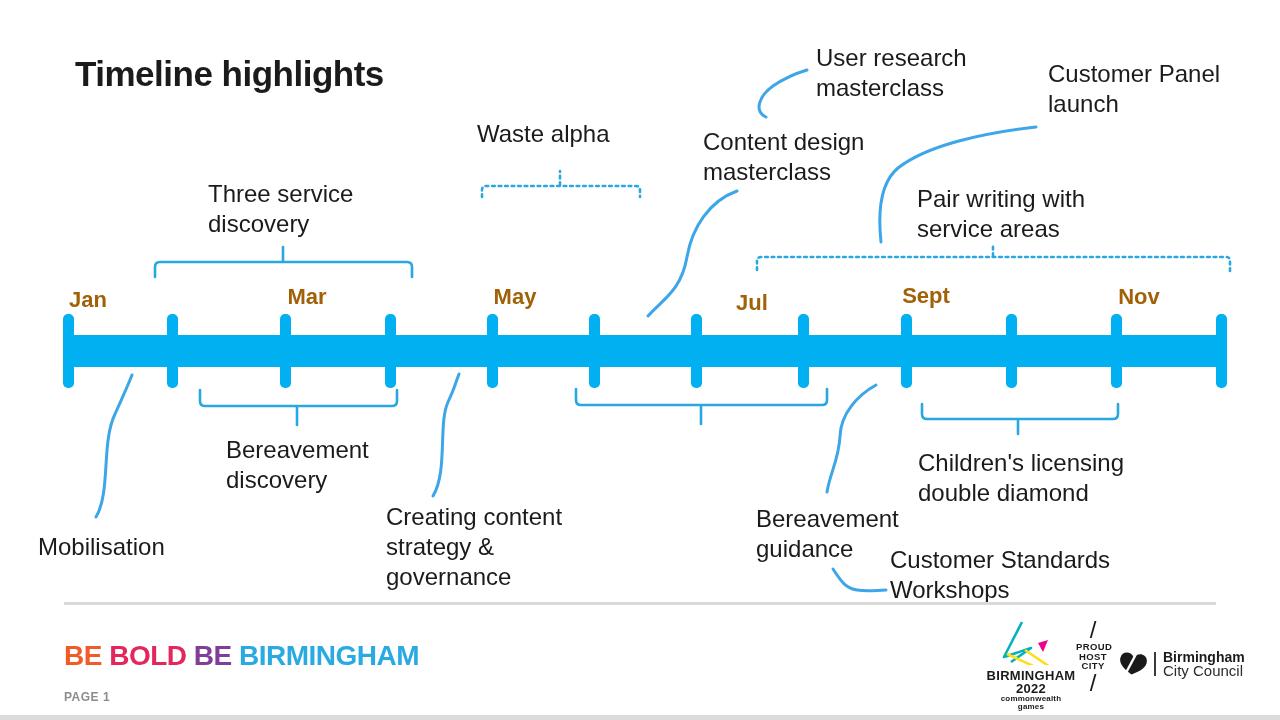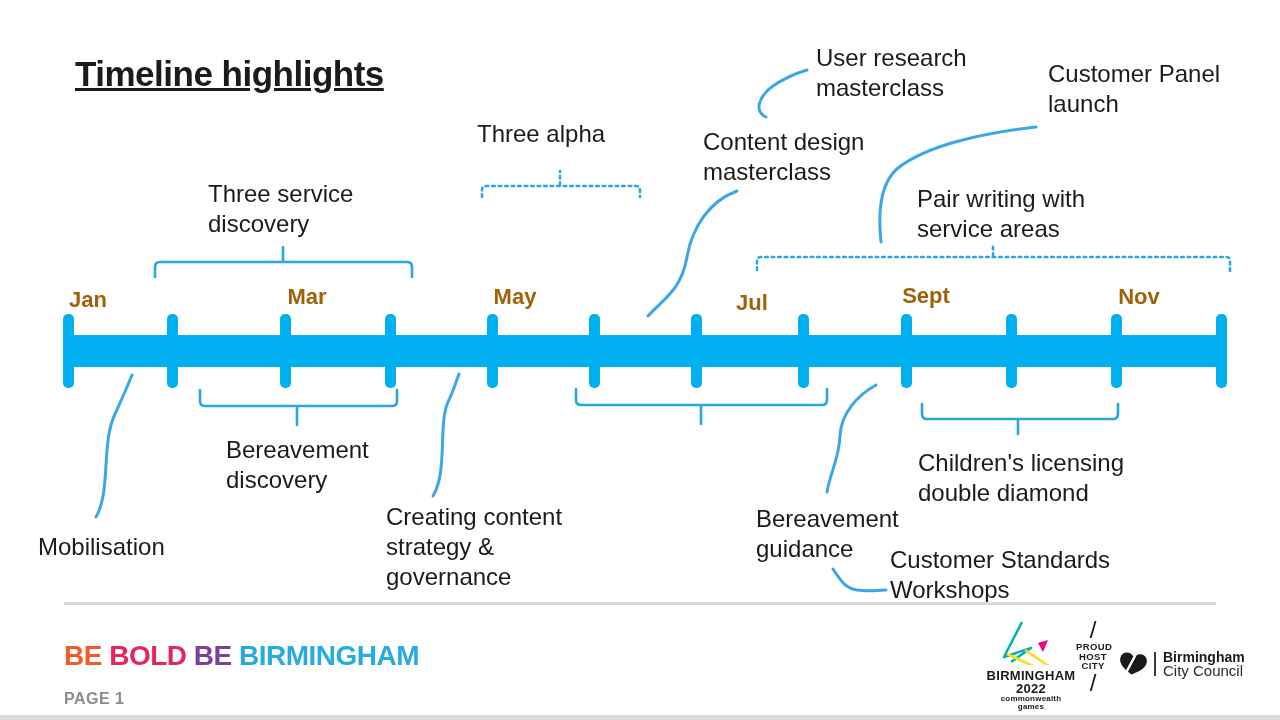--- a/index.html
+++ b/index.html
@@ -1,33 +1,33 @@
 <!DOCTYPE html>
 <html style="--timeline-bar: #00B0F0; --annotation-line: #3CA6E8; --bracket: #29A8E0; --divider: #D9D9D9; --text: #1B1B1B; --page-label: #8C8C8C;"><head>
 <meta charset="utf-8">
 <style>
   html,body{margin:0;padding:0;background:#fff;}
   .slide{position:relative;width:1280px;height:720px;background:#fff;overflow:hidden;
          font-family:"Liberation Sans",sans-serif;color:var(--text,#1b1b1b);}
-  .title{position:absolute;left:75px;top:54px;font-size:35px;font-weight:700;letter-spacing:-0.5px;text-decoration:underline;}
+  .title{position:absolute;left:75px;top:54px;font-size:35px;font-weight:700;letter-spacing:-0.5px;}
   
   .bar{position:absolute;left:63px;top:335px;width:1164px;height:32px;background:var(--timeline-bar,#00B0F0);}
   .tick{position:absolute;top:314px;width:11px;height:74px;border-radius:5px;background:var(--timeline-bar,#00B0F0);}
   .month{position:absolute;transform:translateX(-50%);font-size:22px;font-weight:700;color:#a16207;}
   
   .ann{position:absolute;font-size:24px;line-height:30px;white-space:pre-line;color:var(--text,#1b1b1b);}
   svg.overlay{position:absolute;left:0;top:0;pointer-events:none;}
   .curve{fill:none;stroke:var(--annotation-line,#3CA6E8);stroke-width:3;stroke-linecap:round;}
   .bracket{fill:none;stroke:var(--bracket,#29A8E0);stroke-width:2.6;stroke-linecap:round;stroke-linejoin:round;}
   .dotted{stroke-dasharray:2.6 3.9;}
   
   .divider{position:absolute;left:64px;top:602px;width:1152px;height:3px;background:var(--divider,#D9D9D9);}
   .bottom-strip{position:absolute;left:0;top:715px;width:1280px;height:5px;background:#DCDCDC;}
   .tagline{position:absolute;left:64px;top:640px;font-size:28px;font-weight:800;letter-spacing:-0.5px;white-space:pre;}
-  .page-label{position:absolute;left:64px;top:690px;font-size:16px;font-weight:700;letter-spacing:0.5px;color:var(--page-label,#8C8C8C);text-align:center;}
+  .page-label{position:absolute;left:64px;top:690px;font-size:12px;font-weight:700;letter-spacing:0.5px;color:var(--page-label,#8C8C8C);text-align:center;}
   .b2022{position:absolute;left:985px;top:617px;width:92px;text-align:center;color:#1b1b1b;}
   .b2022 .nm{font-size:13px;font-weight:700;letter-spacing:0.3px;line-height:13px;}
   .b2022 .sub{font-size:8px;font-weight:700;line-height:8px;letter-spacing:0.2px;}
   .host{position:absolute;left:1076px;top:618px;width:34px;text-align:center;color:#1b1b1b;}
   .host .slash{font-size:24px;font-weight:400;line-height:24px;}
   .host .w{font-size:9.5px;font-weight:800;line-height:9.5px;letter-spacing:0.4px;}
   .council{position:absolute;left:1118px;top:650px;display:flex;align-items:center;color:#1b1b1b;}
   .council .sep{width:2px;height:24px;background:#3a3a3a;margin:0 7px 0 6px;}
   .council .n1{font-size:14px;font-weight:700;line-height:14px;}
   .council .n2{font-size:15px;font-weight:400;line-height:14px;color:#2b2b2b;}
@@ -84,21 +84,21 @@
 
   <span class="month" style="left:88px;top:287px">Jan</span>
   <span class="month" style="left:307px;top:284px">Mar</span>
   <span class="month" style="left:515px;top:284px">May</span>
   <span class="month" style="left:752px;top:290px">Jul</span>
   <span class="month" style="left:926px;top:283px">Sept</span>
   <span class="month" style="left:1139px;top:284px">Nov</span>
 
   <div class="ann" style="left:208px;top:179px">Three service
 discovery</div>
-  <div class="ann" style="left:477px;top:119px">Three alpha</div>
+  <div class="ann" style="left:477px;top:119px">Waste alpha</div>
   <div class="ann" style="left:816px;top:43px">User research
 masterclass</div>
   <div class="ann" style="left:1048px;top:59px">Customer Panel
 launch</div>
   <div class="ann" style="left:703px;top:127px">Content design
 masterclass</div>
   <div class="ann" style="left:917px;top:184px">Pair writing with
 service areas</div>
 
   <div class="ann" style="left:38px;top:532px">Mobilisation</div>

